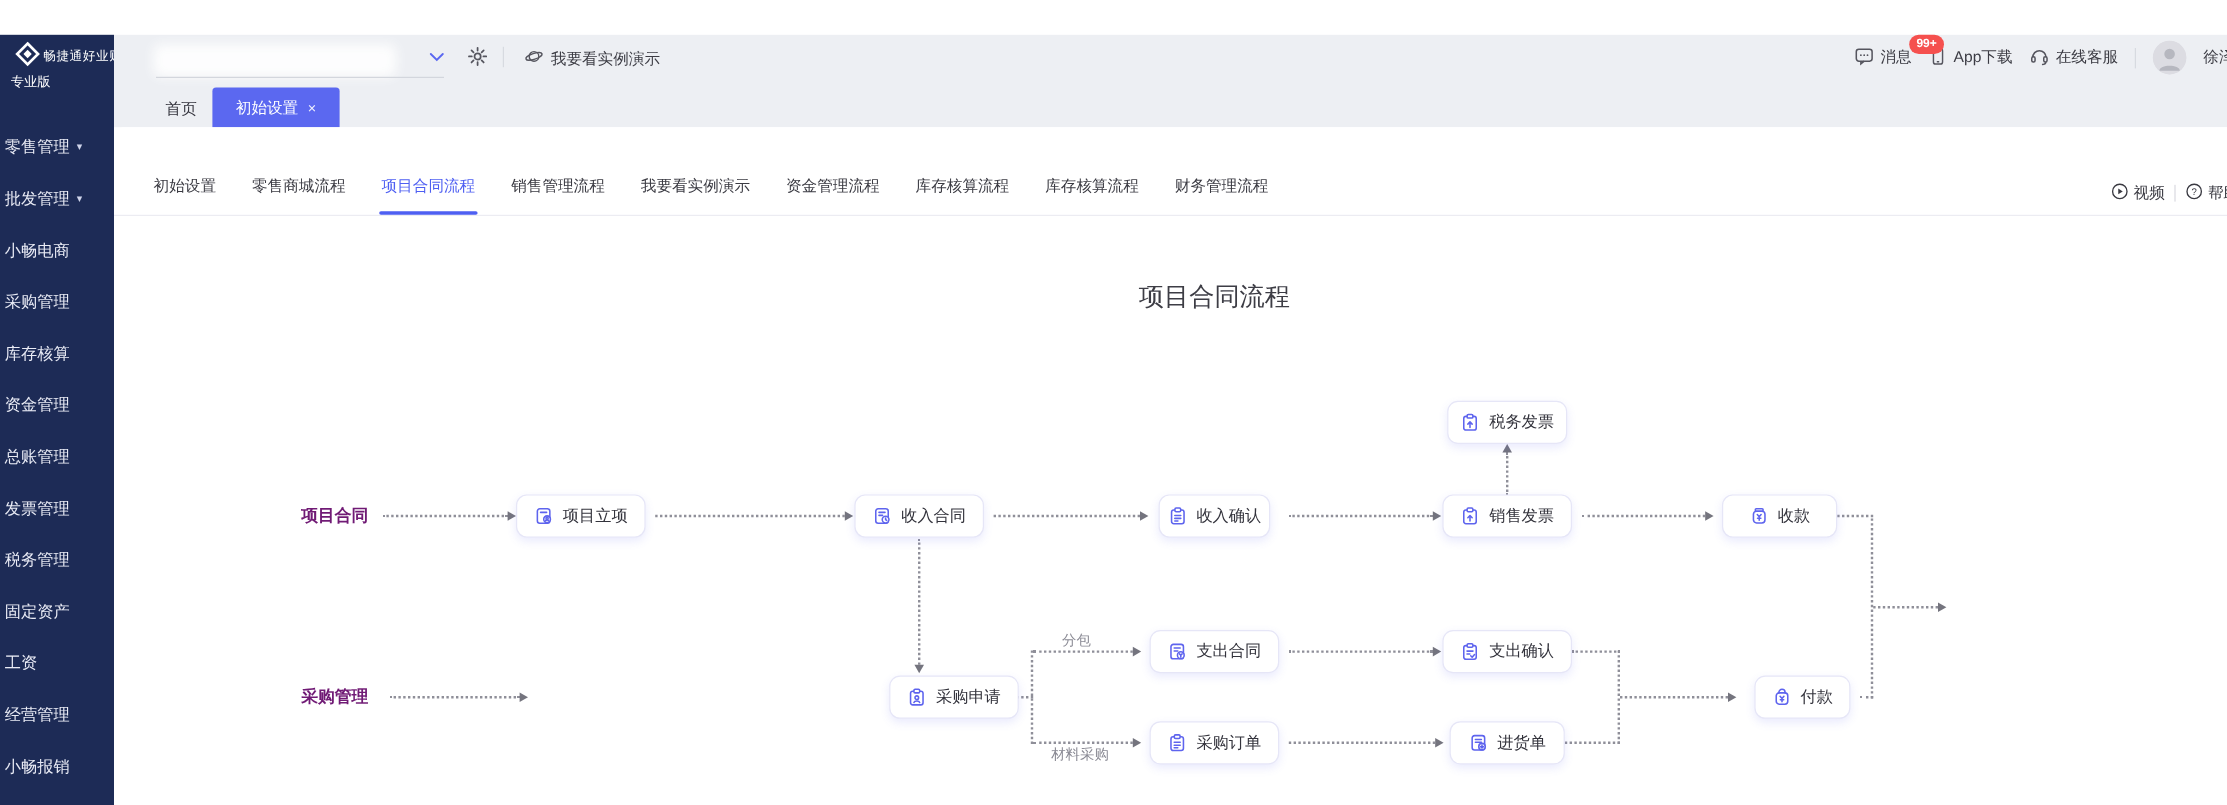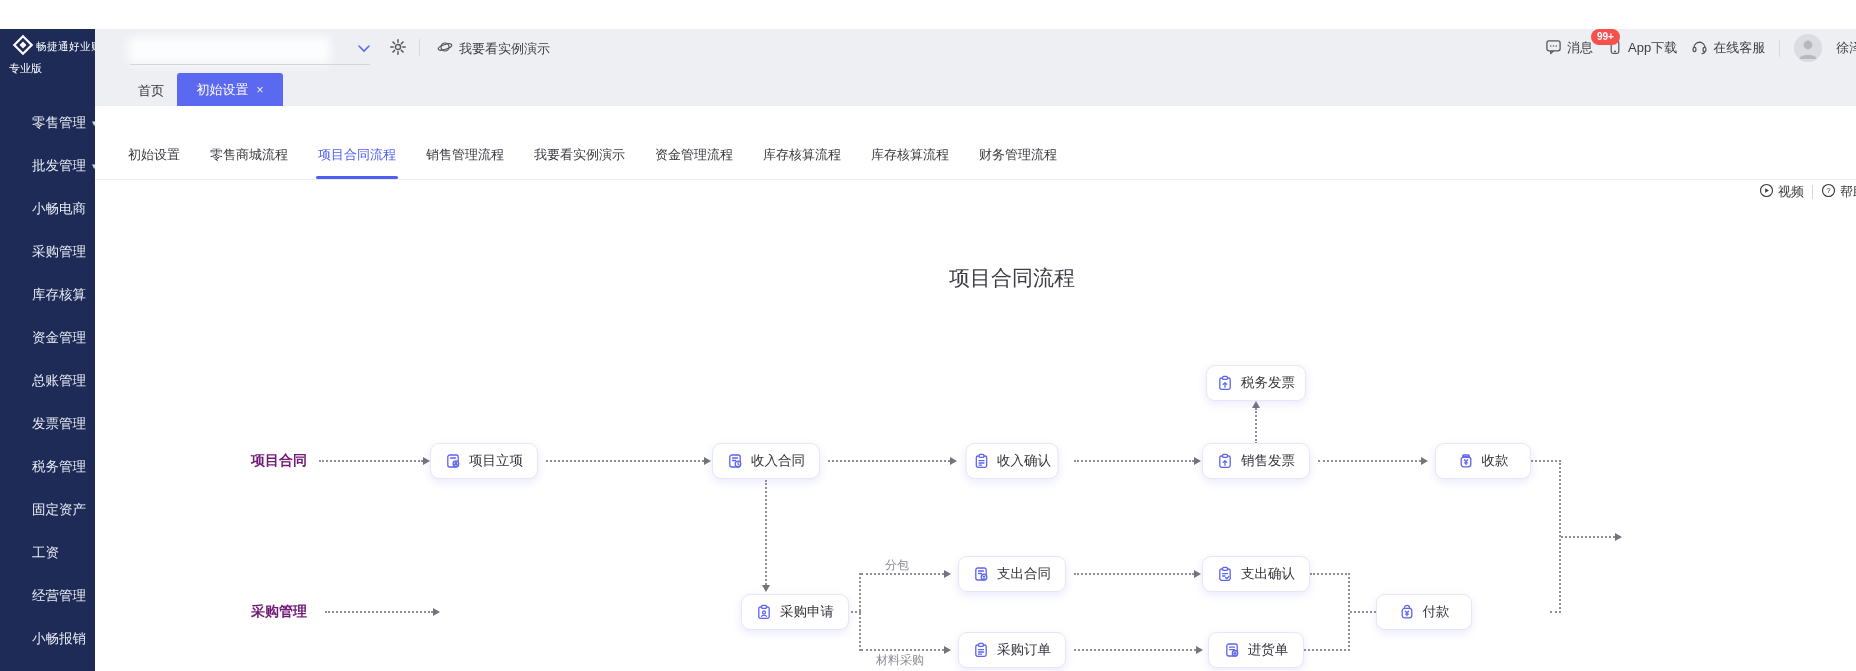--- a/index.html
+++ b/index.html
@@ -9,21 +9,21 @@
 
   
   .top-strip{position:absolute;left:0;top:0;width:1856px;height:29px;background:#fff;}
 
   
   .sidebar{position:absolute;left:0;top:29px;width:95px;height:642px;background:#1d2b56;}
   .brand-logo{position:absolute;left:12px;top:5px;width:22px;height:22px;}
   .brand-name{position:absolute;left:36px;top:11px;font-size:10.5px;color:#fff;white-space:nowrap;letter-spacing:.5px;}
   .brand-edition{position:absolute;left:9px;top:32px;font-size:11px;color:#fff;}
   .nav{position:absolute;left:0;top:72px;right:0;}
-  .nav-item{height:43px;display:flex;align-items:center;padding-left:32px;
+  .nav-item{height:43px;display:flex;align-items:center;padding-left:4px;
     font-size:13.5px;color:#e9ebf5;cursor:pointer;white-space:nowrap;}
   .nav-caret{margin-left:6px;font-size:9px;color:#cfd4ea;}
 
   
   .topbar{position:absolute;left:95px;top:29px;width:1761px;height:77px;background:#edeff3;}
   .org-blur{position:absolute;left:33px;top:8px;width:202px;height:27px;background:#fff;
     border-radius:6px;filter:blur(5px);opacity:.92;}
   .org-underline{position:absolute;left:35px;top:35px;width:240px;height:1px;background:#d3d6dd;}
   .org-chevron{position:absolute;left:262px;top:11px;width:14px;height:10px;color:#5b68f0;}
   .gear{position:absolute;left:294px;top:9px;width:18px;height:18px;color:#55555e;}
@@ -50,21 +50,21 @@
   .main{position:absolute;left:95px;top:106px;width:1761px;height:565px;background:#fff;
     border-radius:8px 0 0 0;}
   .subbar{position:absolute;left:0;top:30px;right:0;height:44px;border-bottom:1px solid #ececf2;
     display:flex;align-items:flex-end;padding-left:33px;gap:30px;}
   .subtab{padding-bottom:15px;font-size:13px;color:#3a3a42;cursor:pointer;position:relative;white-space:nowrap;}
   .subtab.active{color:#4e5ff2;}
   .subtab.active::after{content:'';position:absolute;left:-2px;right:-2px;bottom:0;height:3px;
     background:#4e5ff2;border-radius:2px;}
 
   
-  .flow{position:absolute;inset:0;margin-top:31px;}
+  .flow{position:absolute;inset:0;}
   .vh{position:absolute;left:1759px;top:152px;display:flex;align-items:center;gap:8px;
     font-size:13px;color:#3a3a42;white-space:nowrap;}
   .vh .sep{width:1px;height:14px;background:#d9d9e0;}
   .vh-item{display:flex;align-items:center;gap:4px;cursor:pointer;}
   .flow-title{position:absolute;left:1012px;top:247px;transform:translate(-50%,-50%);
     font-size:21px;font-weight:500;color:#3d3d45;white-space:nowrap;}
   .lane-label{position:absolute;transform:translate(-50%,-50%);font-size:14px;font-weight:600;
     color:#701a75;white-space:nowrap;}
   .branch-label{position:absolute;transform:translate(-50%,-50%);font-size:12px;color:#8a8a94;white-space:nowrap;}
   .node{position:absolute;transform:translate(-50%,-50%);height:36px;display:flex;align-items:center;
@@ -412,21 +412,21 @@
       <span class="nicon">
           <svg width="16" height="16" viewBox="0 0 16 16" fill="none" stroke="#5e64ee" stroke-width="1.3" stroke-linecap="round" stroke-linejoin="round">
             <rect x="2.8" y="2" width="10.4" height="12" rx="2"></rect>
             <path d="M5.5 5.2h5M5.5 7.6h5"></path>
             <circle cx="11" cy="11.2" r="2.7" fill="#fff"></circle>
             <path d="M11 9.9v2.4M9.9 11.2l1.1 1.1 1.1-1.1"></path>
           </svg>
         </span>
       <span>进货单</span>
     </div>
-    <div class="node" style="left:1424px;top:581px;width:96px">
+    <div class="node" style="left:1502px;top:581px;width:80px">
       <span class="nicon">
           <svg width="16" height="16" viewBox="0 0 16 16" fill="none" stroke="#5e64ee" stroke-width="1.3" stroke-linecap="round" stroke-linejoin="round">
             <path d="M5.4 4.4V4a2.6 2.6 0 015.2 0v.4"></path>
             <rect x="3.2" y="4.4" width="9.6" height="9.4" rx="2.4"></rect>
             <path d="M6.4 7.2L8 9l1.6-1.8M8 9v2.8M6.6 10.2h2.8"></path>
           </svg>
         </span>
       <span>付款</span>
     </div>
 

